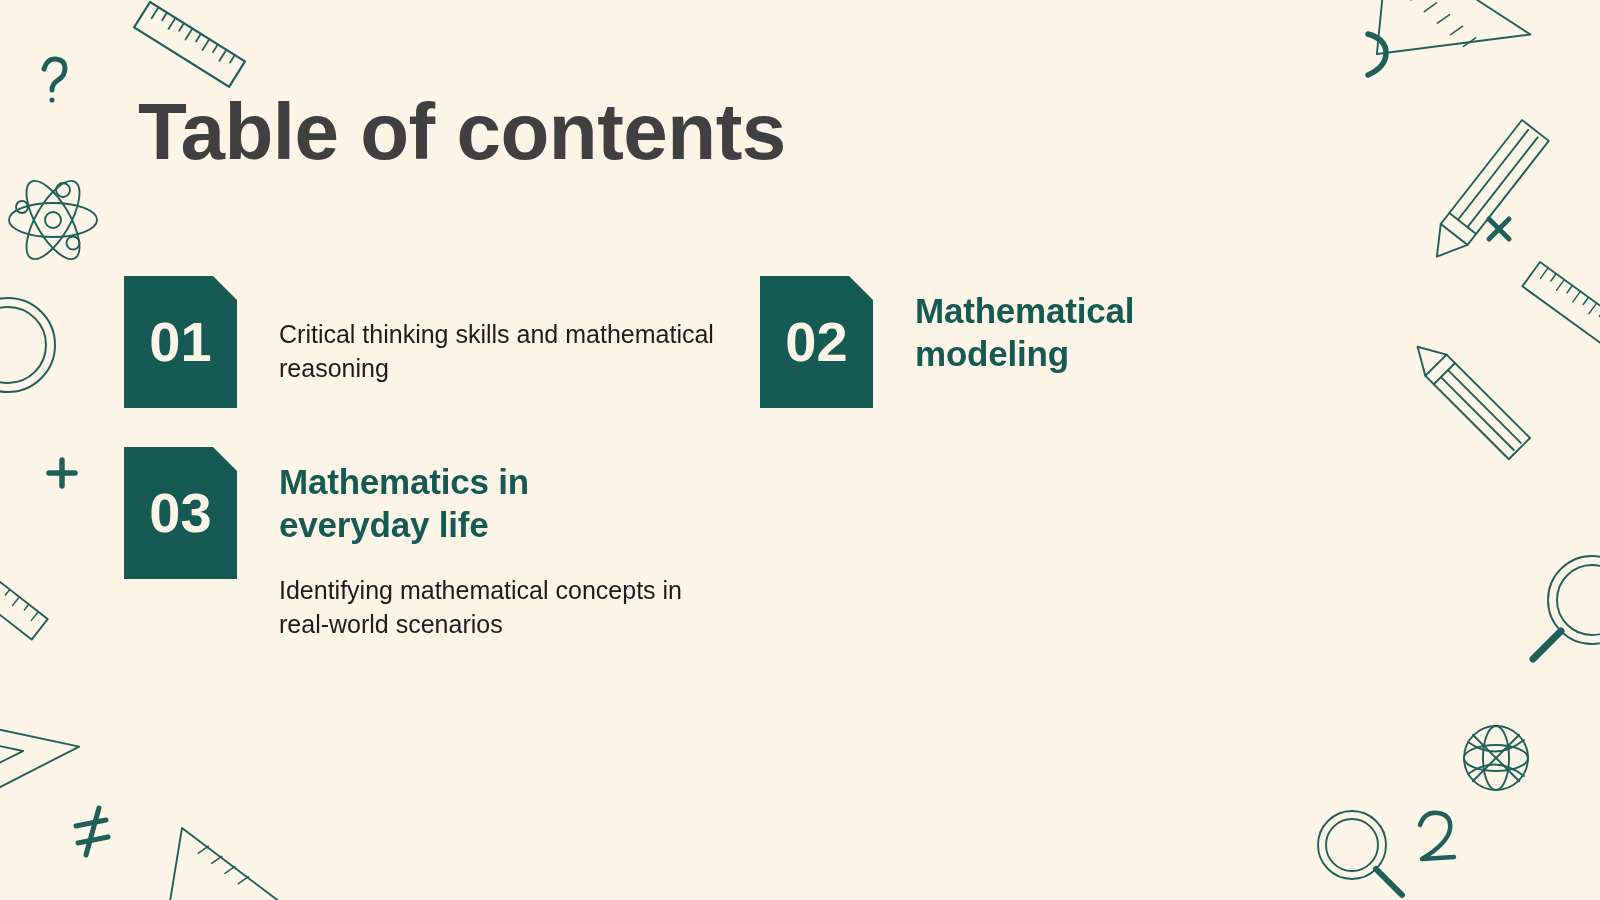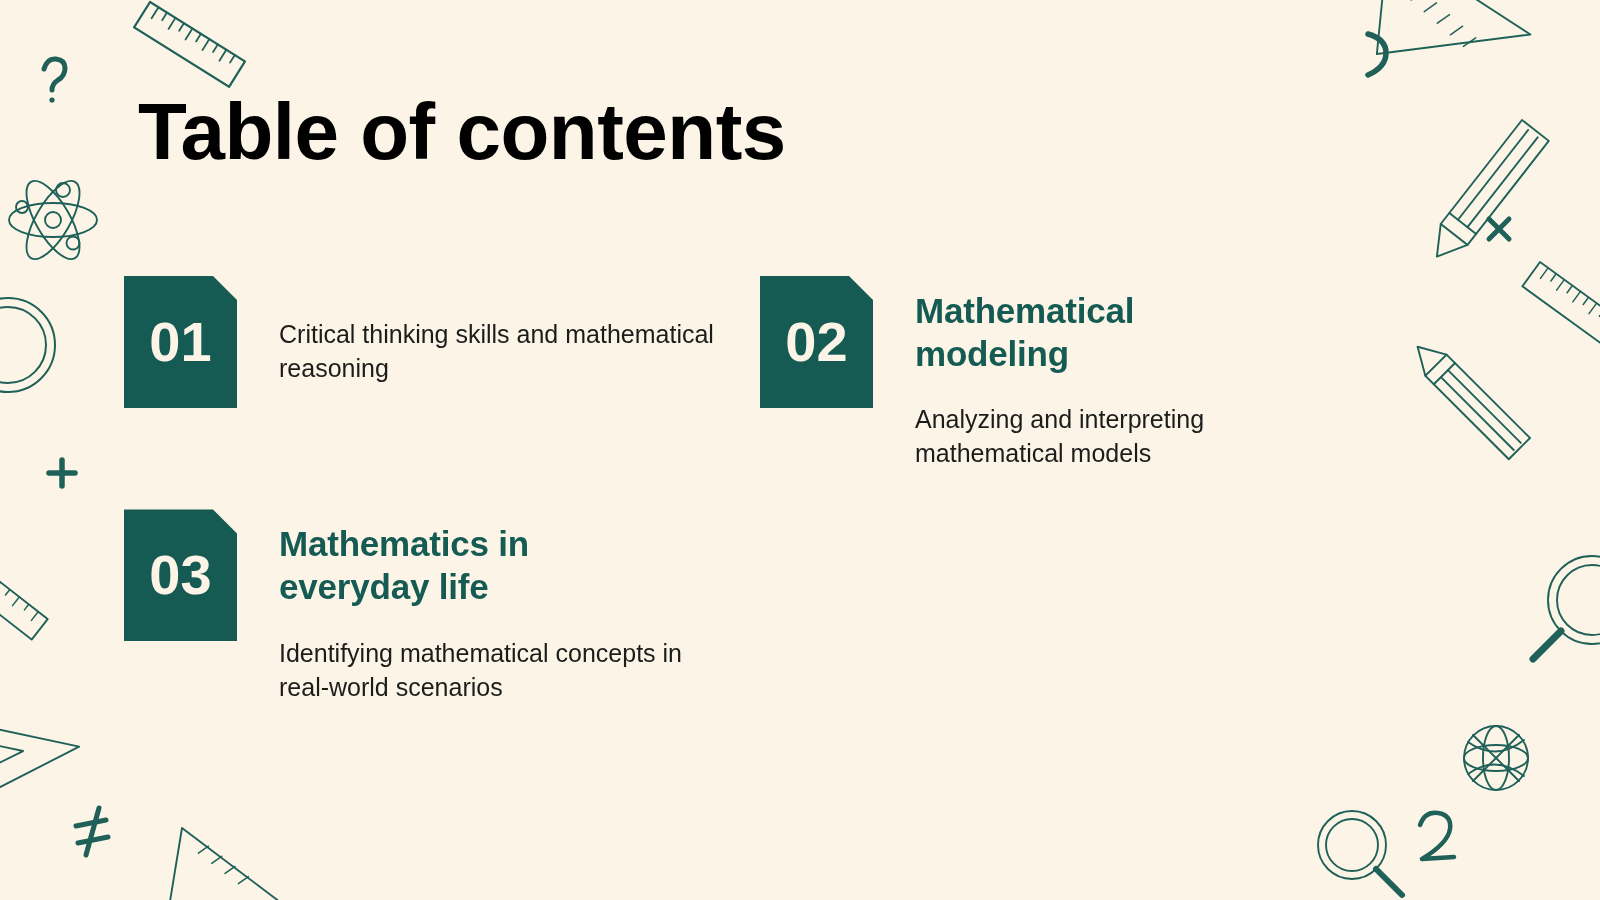--- a/index.html
+++ b/index.html
@@ -37,21 +37,21 @@
   }
 
   .page-title {
     position:absolute;
     left:138px;
     top:92px;
     font-size:80px;
     line-height:1.0;
     font-weight:bold;
     letter-spacing:-0.5px;
-    color:#000000;
+    color:#404040;
     white-space:nowrap;
   }
 
   .toc-grid {
     position:absolute;
     left:124px;
     top:276px;
     width:1360px;
     display:grid;
     grid-template-columns:636px 636px;
@@ -288,21 +288,20 @@
       <div class="num-badge">01</div>
       <div class="toc-text">
         <div class="toc-desc">Critical thinking skills and mathematical reasoning</div>
       </div>
     </div>
 
     <div class="toc-item col-2">
       <div class="num-badge">02</div>
       <div class="toc-text">
         <div class="toc-heading">Mathematical modeling</div>
-        <div class="toc-desc">Analyzing and interpreting mathematical models</div>
       </div>
     </div>
 
     <div class="toc-item col-1">
       <div class="num-badge">03</div>
       <div class="toc-text">
         <div class="toc-heading">Mathematics in everyday life</div>
         <div class="toc-desc">Identifying mathematical concepts in real-world scenarios</div>
       </div>
     </div>

